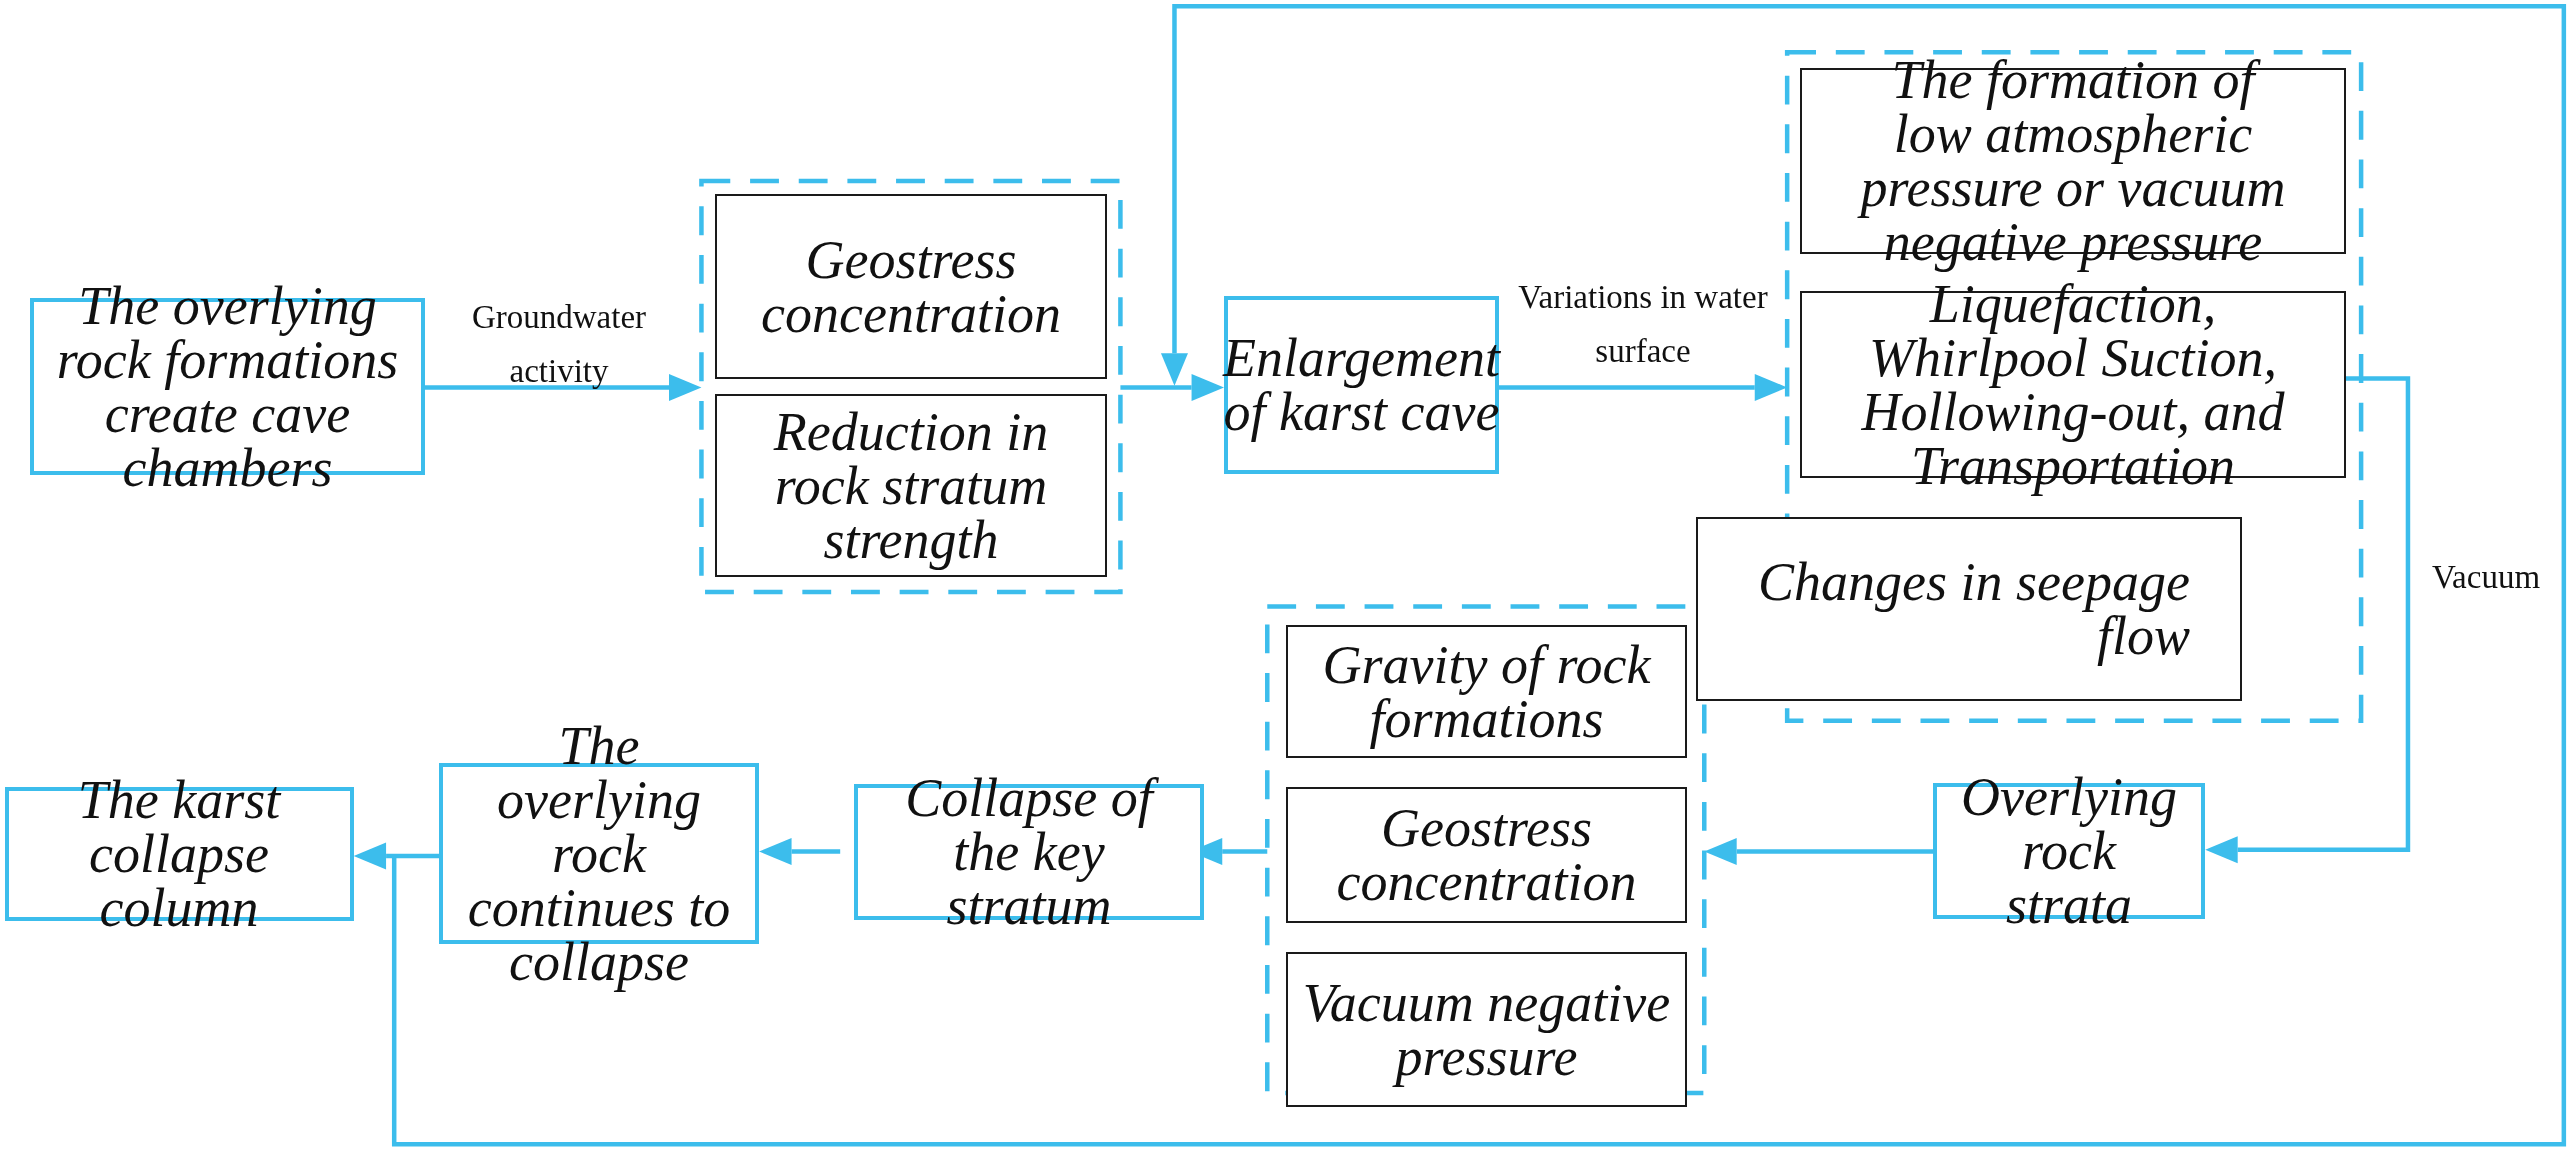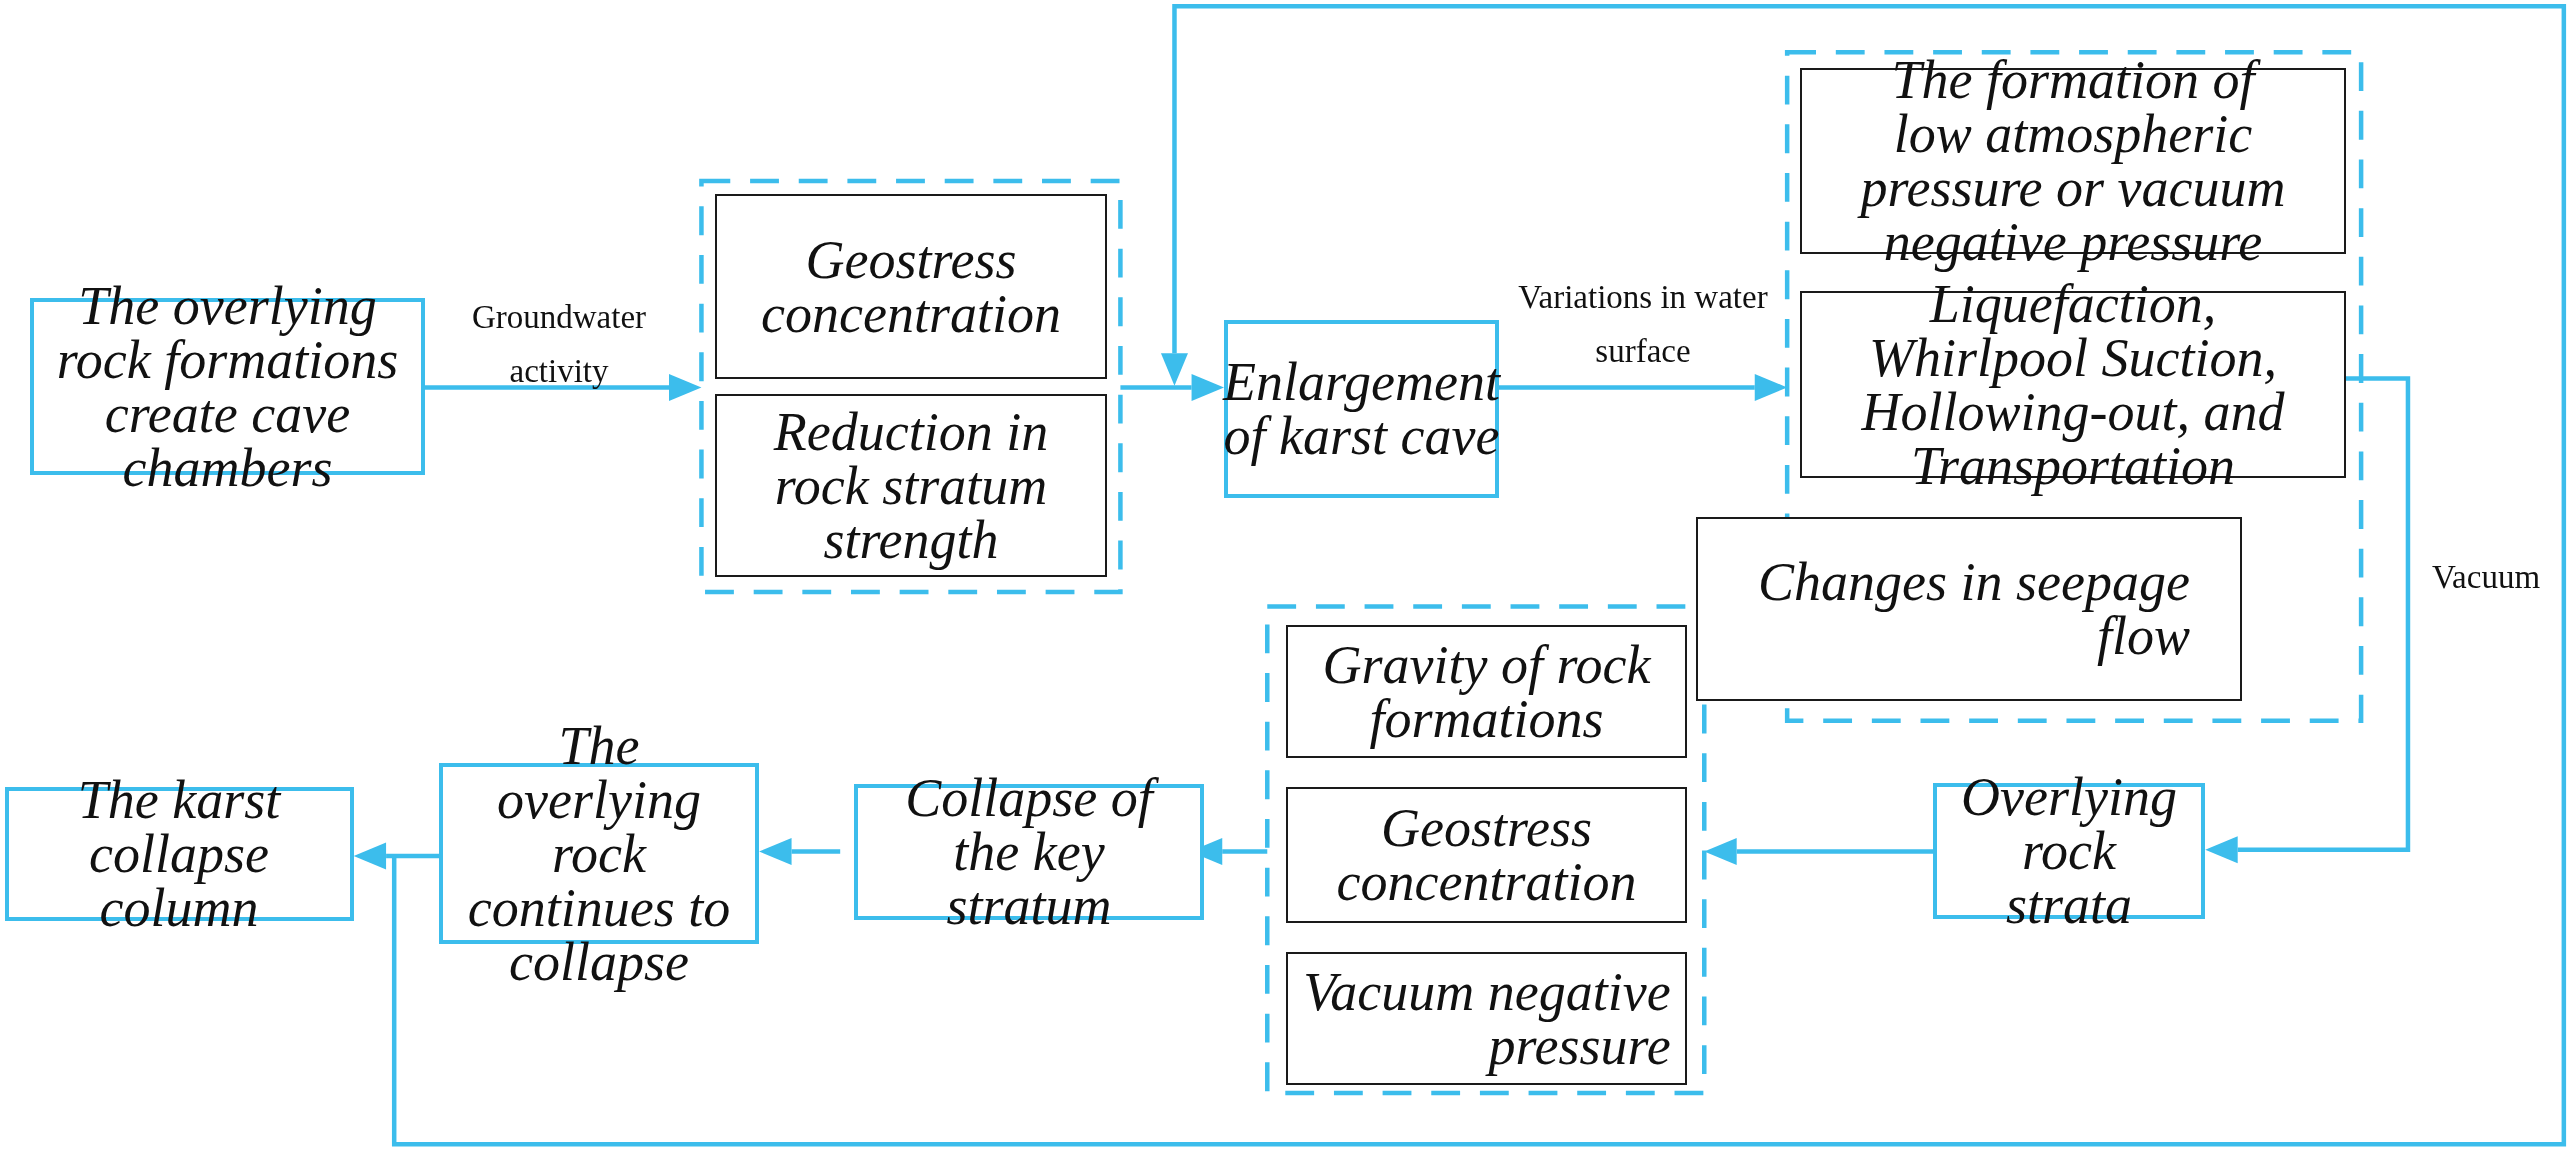--- a/index.html
+++ b/index.html
@@ -58,39 +58,39 @@
 
     <path d="M 932 945 H 878" stroke="#3cbdec" stroke-width="5" fill="none"></path>
     <polygon points="842,945 878,930 878,960" fill="#3cbdec"></polygon>
 
     <path d="M 487 950 H 428" stroke="#3cbdec" stroke-width="5" fill="none"></path>
     <polygon points="392,950 428,935 428,965" fill="#3cbdec"></polygon>
   </svg>
 
   <div class="node cyan" style="left:30px;top:298px;width:395px;height:177px;padding:0 14.4px;">The overlying rock formations create cave chambers</div>
 
-  <div class="node cyan" style="left:1224px;top:296px;width:275px;height:178px;padding:0 5.4px;margin-top:24px;">Enlargement of karst cave</div>
+  <div class="node cyan" style="left:1224px;top:296px;width:275px;height:178px;padding:0 5.4px;">Enlargement of karst cave</div>
 
   <div class="node cyan" style="left:1933px;top:783px;width:272px;height:136px;padding:0 21.6px;">Overlying rock strata</div>
 
   <div class="node cyan" style="left:840px;top:784px;width:350px;height:136px;padding:0 14.4px;margin-left:14px;">Collapse of the key stratum</div>
 
   <div class="node cyan" style="left:439px;top:763px;width:320px;height:181px;padding:0 21.6px;">The overlying rock continues to collapse</div>
 
   <div class="node cyan" style="left:4.5px;top:787px;width:349px;height:134px;padding:0 23.4px;">The karst collapse column</div>
 
   <div class="node black" style="left:715px;top:194px;width:392px;height:185px;padding:0 14.4px;">Geostress concentration</div>
   <div class="node black" style="left:715px;top:394px;width:392px;height:183px;padding:0 4px;">Reduction in rock stratum strength</div>
 
   <div class="node black" style="left:1800px;top:68px;width:546px;height:186px;padding:0 45px;">The formation of low atmospheric pressure or vacuum negative pressure</div>
   <div class="node black" style="left:1800px;top:291px;width:546px;height:187px;padding:0 45px;">Liquefaction, Whirlpool Suction, Hollowing-out, and Transportation</div>
   <div class="node black" style="left:1696px;top:517px;width:546px;height:184px;padding:0 50px;text-align:right;">Changes in seepage flow</div>
 
   <div class="node black" style="left:1286px;top:625px;width:401px;height:133px;padding:0 14.4px;">Gravity of rock formations</div>
   <div class="node black" style="left:1286px;top:787px;width:401px;height:136px;padding:0 14.4px;">Geostress concentration</div>
-  <div class="node black" style="left:1286px;top:952px;width:401px;height:133px;padding:0 14.4px;text-align:right;">Vacuum negative pressure</div>
+  <div class="node black" style="left:1286px;top:952px;width:401px;height:155px;padding:0 14.4px;">Vacuum negative pressure</div>
 
   <div class="elabel" style="left:433px;top:290px;width:252px;">Groundwater activity</div>
   <div class="elabel" style="left:1508px;top:270px;width:270px;">Variations in water surface</div>
   <div class="elabel" style="left:2396px;top:550px;width:180px;">Vacuum</div>
 
 </div>
 
 
 </body></html>

